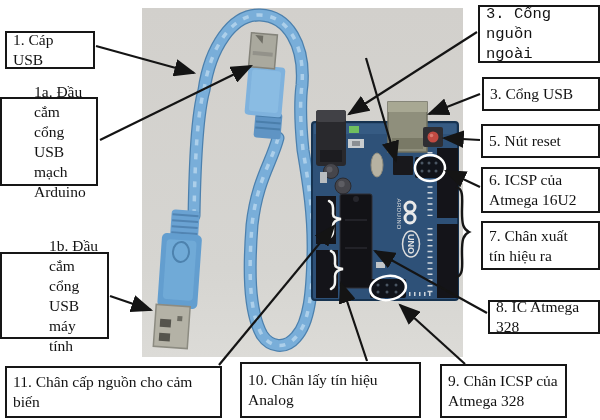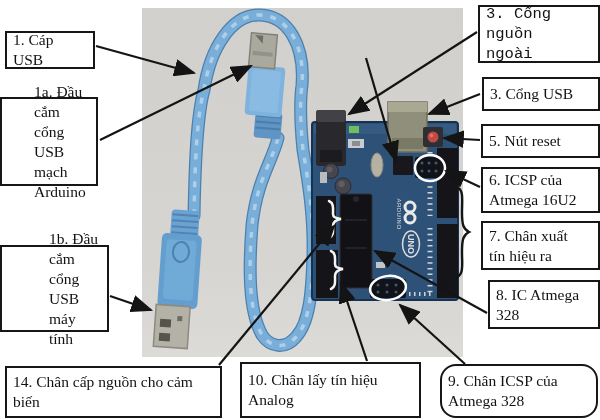--- a/index.html
+++ b/index.html
@@ -172,21 +172,21 @@
 USB</span>
     </div>
 
   <div class="label" style="left:0px;top:97px;width:98px;height:89px;padding-left:32px;">
     <span>1a. Đầu
 cắm cổng
 USB mạch
 Arduino</span>
     </div>
 
-  <div class="label" style="left:0px;top:245px;width:109px;height:87px;padding-left:47px;">
+  <div class="label" style="left:0px;top:252px;width:109px;height:87px;padding-left:47px;">
     <span>1b. Đầu cắm
 cổng USB
 máy tính</span>
     </div>
 
 
   <div class="label" style="left:478px;top:5px;width:122px;height:58px;font-family:Liberation Mono, monospace;">
     <span>3. Cổng nguồn
 ngoài</span>
     </div>
@@ -202,33 +202,33 @@
   <div class="label" style="left:481px;top:167px;width:119px;height:46px;">
     <span>6. ICSP của
 Atmega 16U2</span>
     </div>
 
   <div class="label" style="left:481px;top:221px;width:119px;height:49px;">
     <span>7. Chân xuất
 tín hiệu ra</span>
     </div>
 
-  <div class="label" style="left:488px;top:280px;width:112px;height:49px;">
+  <div class="label" style="left:488px;top:300px;width:112px;height:34px;">
     <span>8. IC Atmega
 328</span>
     </div>
 
-  <div class="label" style="left:440px;top:364px;width:158px;height:54px;border-radius:16px;">
+  <div class="label" style="left:440px;top:364px;width:127px;height:54px;">
     <span>9. Chân ICSP của
 Atmega 328</span>
     </div>
 
   <div class="label" style="left:240px;top:362px;width:181px;height:56px;">
     <span>10. Chân lấy tín hiệu
 Analog</span>
     </div>
 
   <div class="label" style="left:5px;top:366px;width:217px;height:52px;">
-    <span>14. Chân cấp nguồn cho cảm
+    <span>11. Chân cấp nguồn cho cảm
 biến</span>
     </div>
 
 </div>
 
 </body></html>

